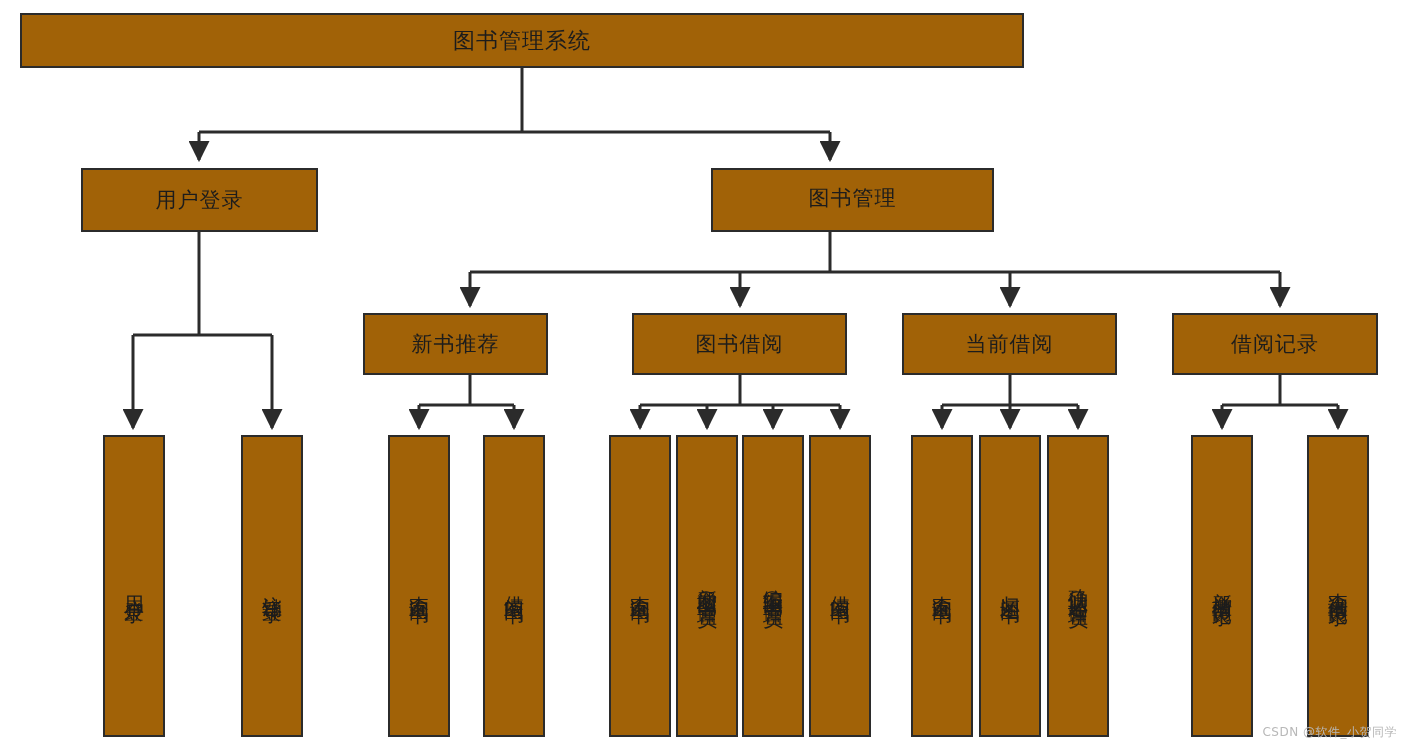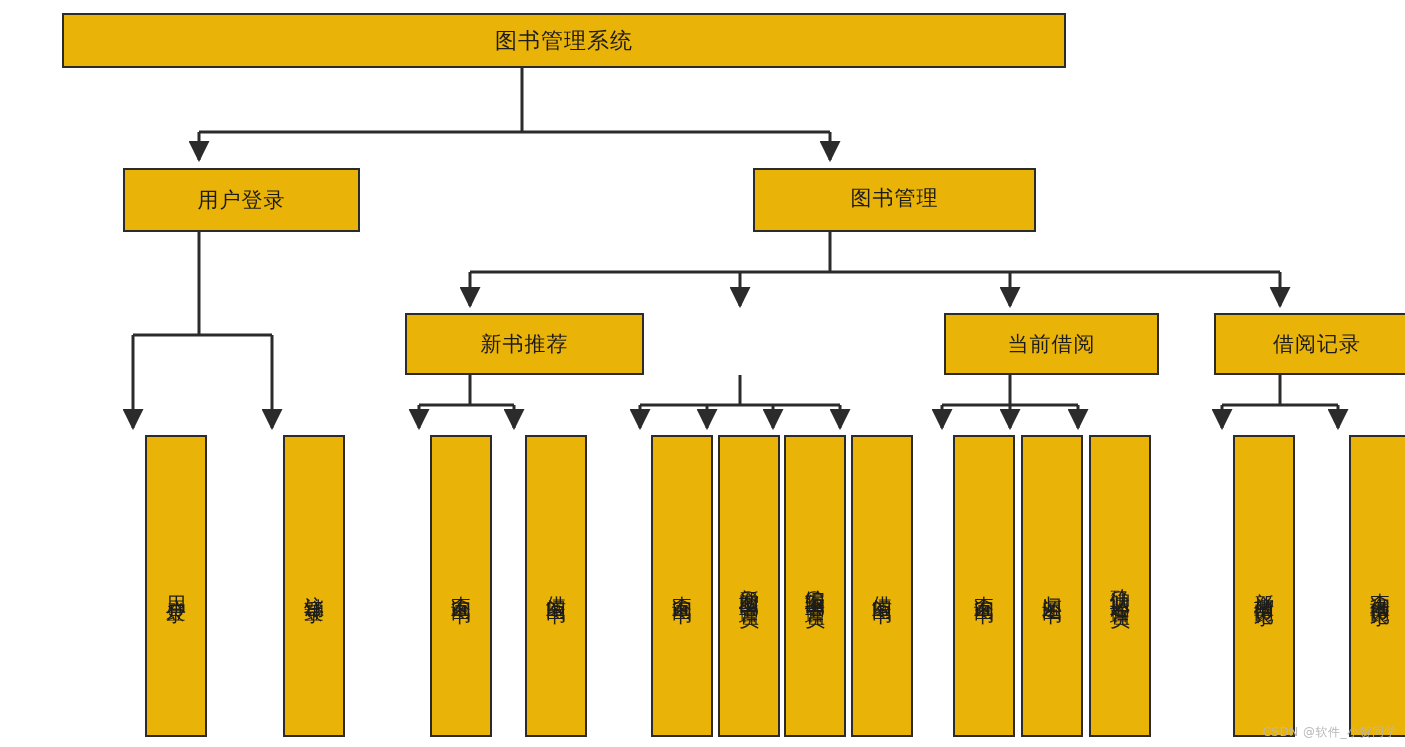--- a/index.html
+++ b/index.html
@@ -23,28 +23,27 @@
     position: absolute;
     left: 0;
     top: 0;
     width: 1405px;
     height: 747px;
     pointer-events: none;
   }
   .node {
     position: absolute;
     box-sizing: border-box;
-    background: #eab308;
+    background: #a16207;
     border: 2.5px solid #2b2b2b;
     display: flex;
     align-items: center;
     justify-content: center;
     text-align: center;
     color: #1c1c1c;
-    margin-left: 42px;
   }
   .node .label {
     font-size: 21px;
     line-height: 1.25;
     letter-spacing: 1px;
     white-space: nowrap;
   }
   .node.root .label { font-size: 22px; }
   .node.leaf {
     align-items: center;
@@ -129,22 +128,25 @@
     <span class="label">图书管理系统</span>
   </div>
 
   <div class="node" style="left:81px; top:168px; width:237px; height:64px;">
     <span class="label">用户登录</span>
   </div>
   <div class="node" style="left:711px; top:168px; width:283px; height:64px;font-family:Liberation Mono, monospace;">
     <span class="label">图书管理</span>
   </div>
 
-  <div class="node" style="left:363px; top:313px; width:239px; height:62px;text-align:right;">
+  <div class="node" style="left:363px; top:313px; width:185px; height:62px;text-align:right;">
     <span class="label">新书推荐</span>
+  </div>
+  <div class="node" style="left:632px; top:313px; width:215px; height:62px;">
+    <span class="label">图书借阅</span>
   </div>
   <div class="node" style="left:902px; top:313px; width:215px; height:62px;">
     <span class="label">当前借阅</span>
   </div>
   <div class="node" style="left:1172px; top:313px; width:206px; height:62px;">
     <span class="label">借阅记录</span>
   </div>
 
   <div class="node leaf" style="left:103px; top:435px; width:62px; height:302px;">
     <span class="label">用户登录</span>

